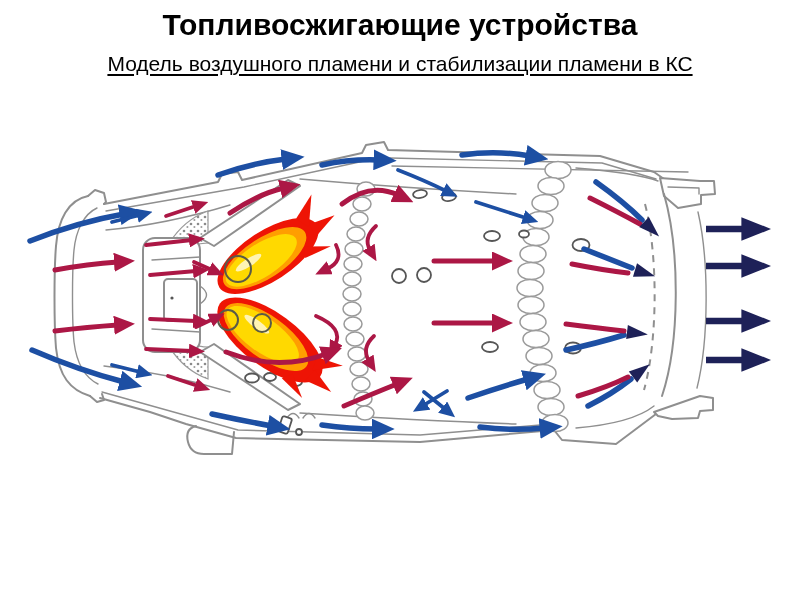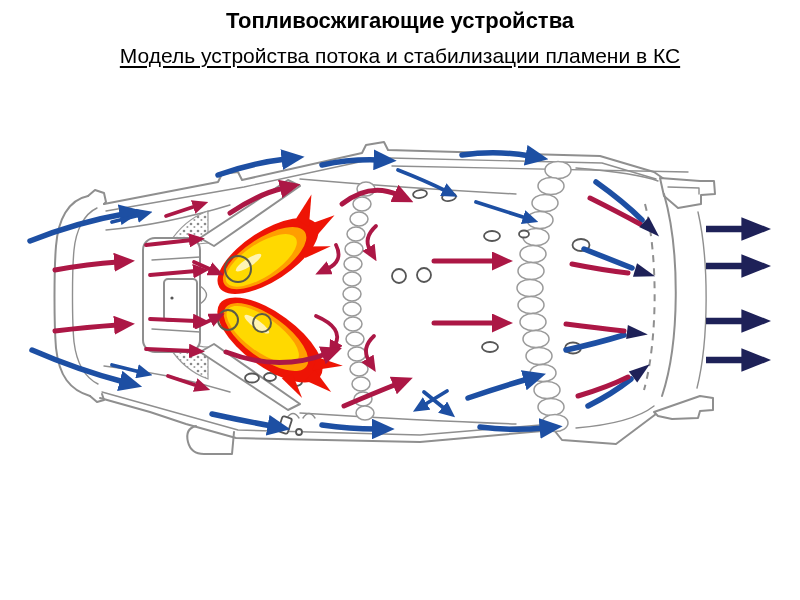--- a/index.html
+++ b/index.html
@@ -1,18 +1,18 @@
 <!DOCTYPE html>
 <html style="--air-arrow: #1d4fa3; --hot-arrow: #ac1745; --exhaust-arrow: #1e2158; --flame-core: #ffd900; --flame-mid: #ff9e00; --flame-edge: #ee1405; --outline: #8f8f8f; --detail: #565656;"><head>
 <meta charset="utf-8">
 <style>
   html,body{margin:0;padding:0;background:#ffffff;}
   .slide{position:relative;width:800px;height:600px;background:#ffffff;overflow:hidden;
          font-family:"Liberation Sans","DejaVu Sans",sans-serif;color:#000;}
-  .title{margin:0;padding-top:8px;text-align:center;font-size:22px;font-weight:bold;letter-spacing:0;}
+  .title{margin:0;padding-top:8px;text-align:center;font-size:30px;font-weight:bold;letter-spacing:0;}
   .subtitle{margin:8px auto 0 auto;text-align:center;font-size:21px;font-weight:400;line-height:1.32;}
   .subtitle .u{text-decoration:underline;text-underline-offset:3px;}
   .diagram{position:absolute;left:0;top:138px;}
   
   .oln{fill:none;stroke:var(--outline);stroke-width:2;stroke-linejoin:round;stroke-linecap:round;}
   .oln2{fill:none;stroke:var(--outline);stroke-width:1.4;stroke-linejoin:round;stroke-linecap:round;}
   .wsh{fill:#ffffff;stroke:var(--outline);stroke-width:2;stroke-linejoin:round;}
   .dash{fill:none;stroke:var(--outline);stroke-width:2;stroke-dasharray:7 6;}
   .scal{fill:#ffffff;stroke:#9a9a9a;stroke-width:1.5;}
   .hole{fill:#ffffff;stroke:var(--detail);stroke-width:1.8;}
@@ -25,21 +25,21 @@
   .hn{fill:none;stroke:var(--hot-arrow);stroke-width:5;stroke-linecap:round;}
   .x6{fill:none;stroke:var(--exhaust-arrow);stroke-width:6.5;stroke-linecap:butt;marker-end:url(#mX);}
   .xh{fill:var(--exhaust-arrow);}
 </style>
 </head>
 <body style="background: rgb(255, 255, 255);">
 
 <div class="slide">
   <header>
     <h1 class="title">Топливосжигающие устройства</h1>
-    <h2 class="subtitle"><span class="u">Модель устройства потока и стабилизации пламени в КС</span><br>
+    <h2 class="subtitle"><span class="u">Модель воздушного пламени и стабилизации пламени в КС</span><br>
     </h2>
   </header>
 
   <svg class="diagram" width="800" height="330" viewBox="0 140 800 330" xmlns="http://www.w3.org/2000/svg">
     <defs>
       <marker id="mA" markerWidth="4.2" markerHeight="3.8" refX="0.8" refY="1.9" orient="auto">
         <path d="M0,0 L4.2,1.9 L0,3.8 Z" style="fill:var(--air-arrow)"></path>
       </marker>
       <marker id="mH" markerWidth="4.2" markerHeight="3.8" refX="0.8" refY="1.9" orient="auto">
         <path d="M0,0 L4.2,1.9 L0,3.8 Z" style="fill:var(--hot-arrow)"></path>

